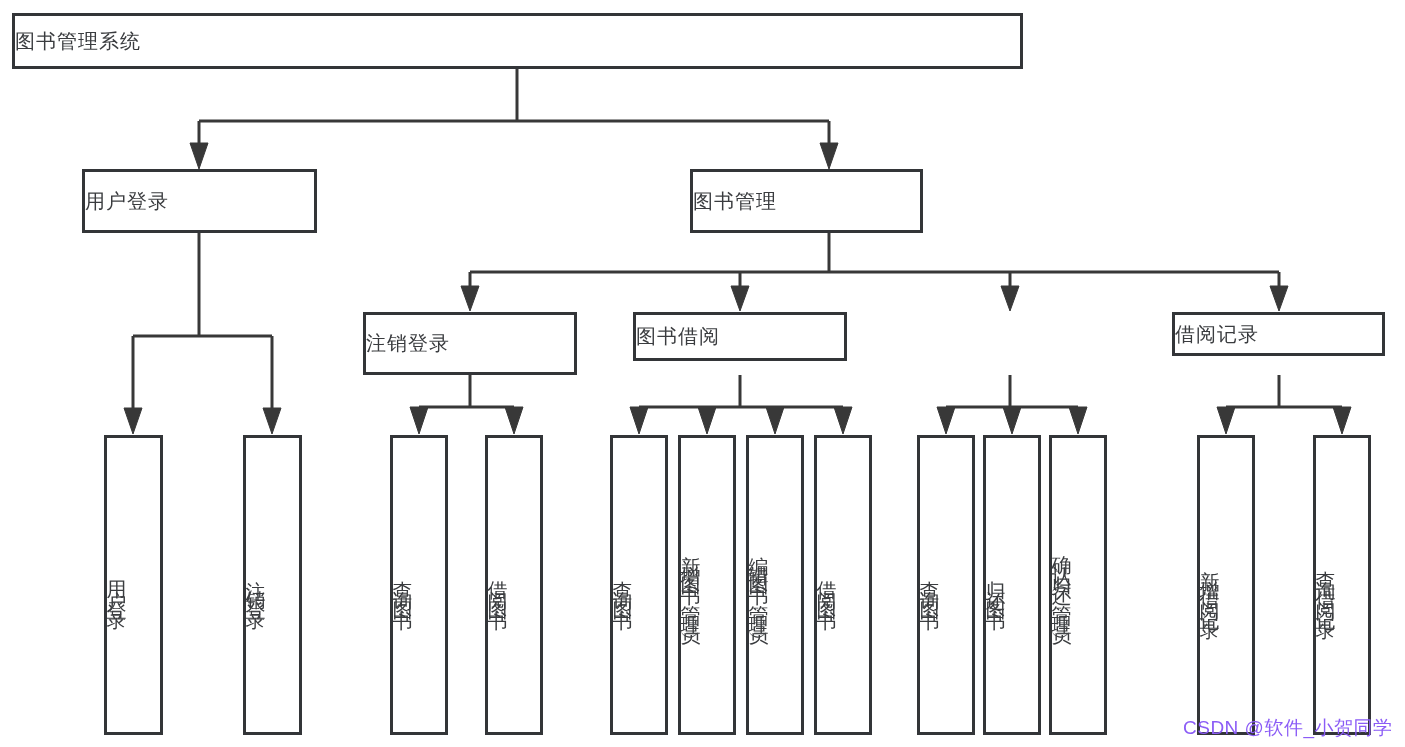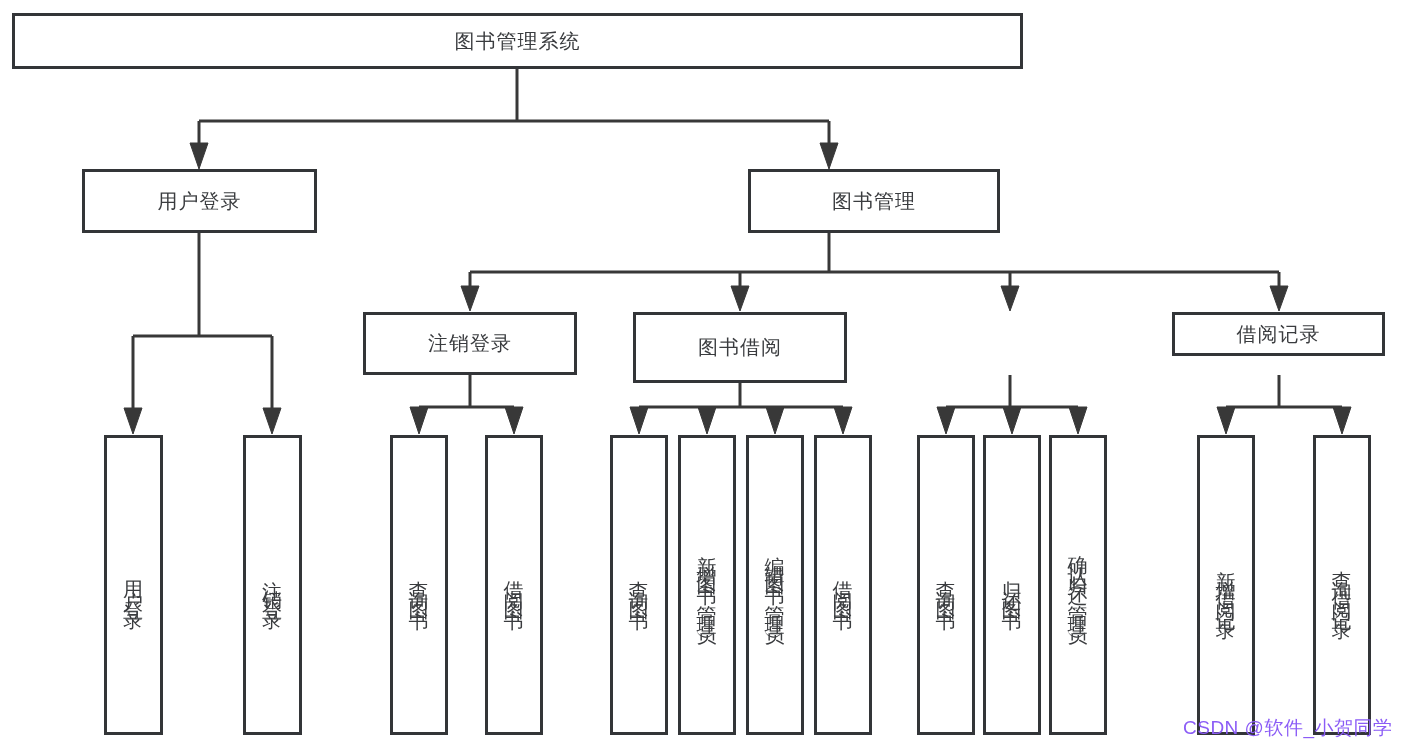--- a/index.html
+++ b/index.html
@@ -13,21 +13,20 @@
   #edges{position:absolute;left:0;top:0;width:1405px;height:747px;}
   #edges line{stroke:#383838;stroke-width:3;}
   #edges polygon{fill:#383838;stroke:#383838;}
   .box{
     position:absolute;
     box-sizing:border-box;
     background:#ffffff;
     border:3px solid #333538;
     display:flex;
     align-items:center;
-    justify-content:center;
     color:#3a3c3f;
   }
   .hbox span{
     font-size:20px;
     letter-spacing:1px;
     white-space:nowrap;
   }
   .vbox .vtext{
     writing-mode:vertical-rl;
     text-orientation:mixed;
@@ -116,28 +115,28 @@
     </g>
   </svg>
 
   <div class="box hbox" style="left:12px;top:13px;width:1011px;height:56px">
     <span>图书管理系统</span>
   </div>
 
   <div class="box hbox" style="left:82px;top:169px;width:235px;height:64px">
     <span>用户登录</span>
   </div>
-  <div class="box hbox" style="left:748px;top:169px;width:252px;height:64px">
+  <div class="box hbox" style="left:690px;top:169px;width:233px;height:64px">
     <span>图书管理</span>
   </div>
 
   <div class="box hbox" style="left:363px;top:312px;width:214px;height:63px">
     <span>注销登录</span>
   </div>
-  <div class="box hbox" style="left:633px;top:312px;width:214px;height:71px">
+  <div class="box hbox" style="left:633px;top:312px;width:214px;height:49px">
     <span>图书借阅</span>
   </div>
   <div class="box hbox" style="left:1172px;top:312px;width:213px;height:44px">
     <span>借阅记录</span>
   </div>
 
   <div class="box vbox" style="left:104px;top:435px;width:59px;height:300px">
     <span class="vtext">用户登录</span>
   </div>
   <div class="box vbox" style="left:243px;top:435px;width:59px;height:300px">

